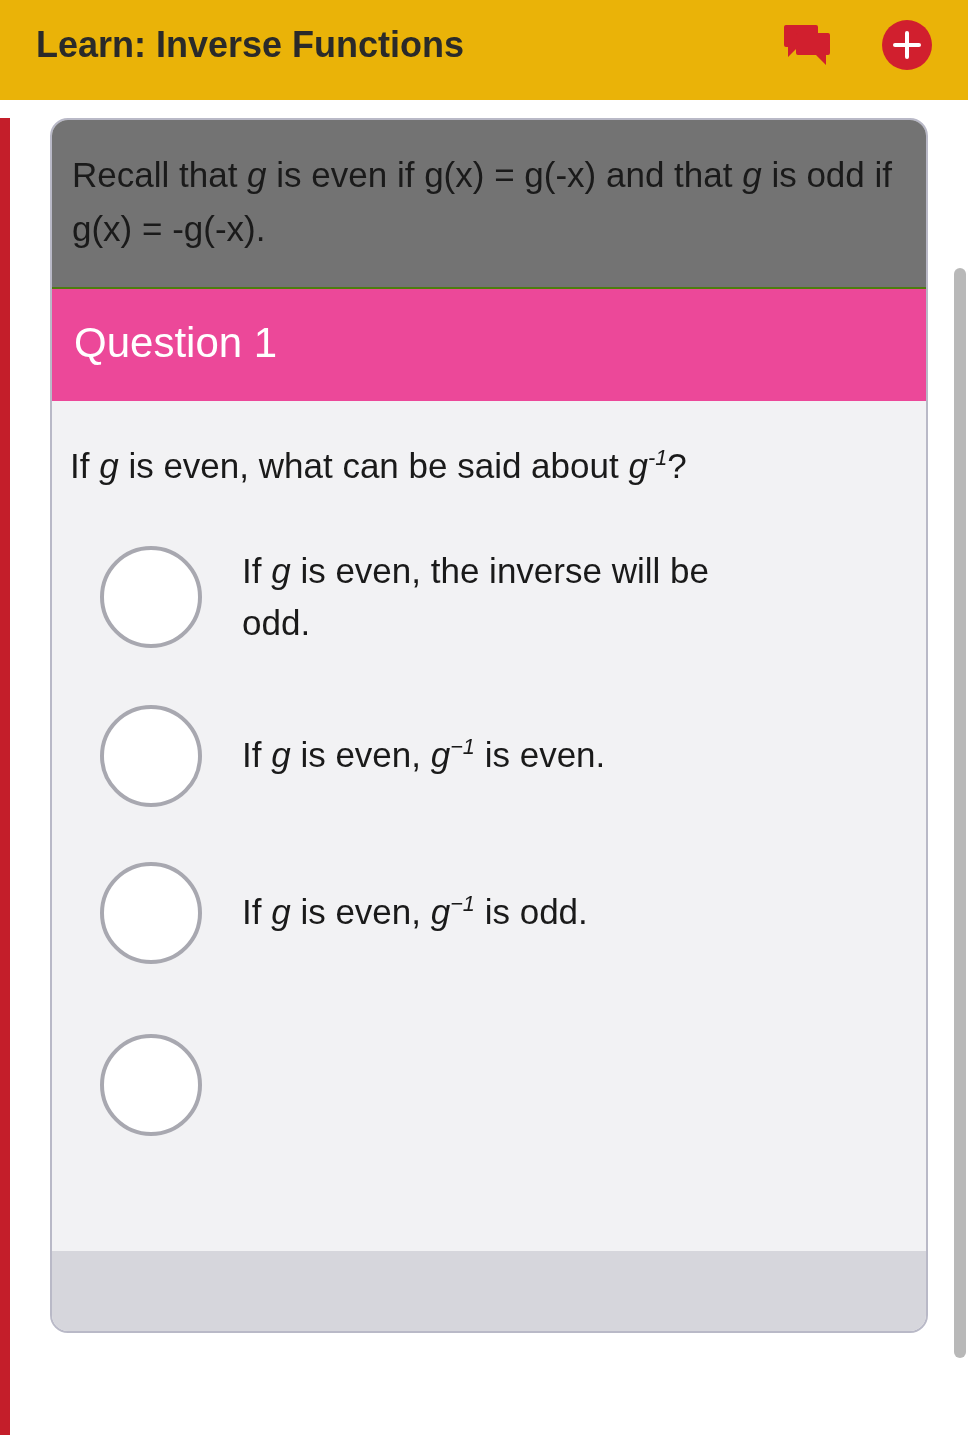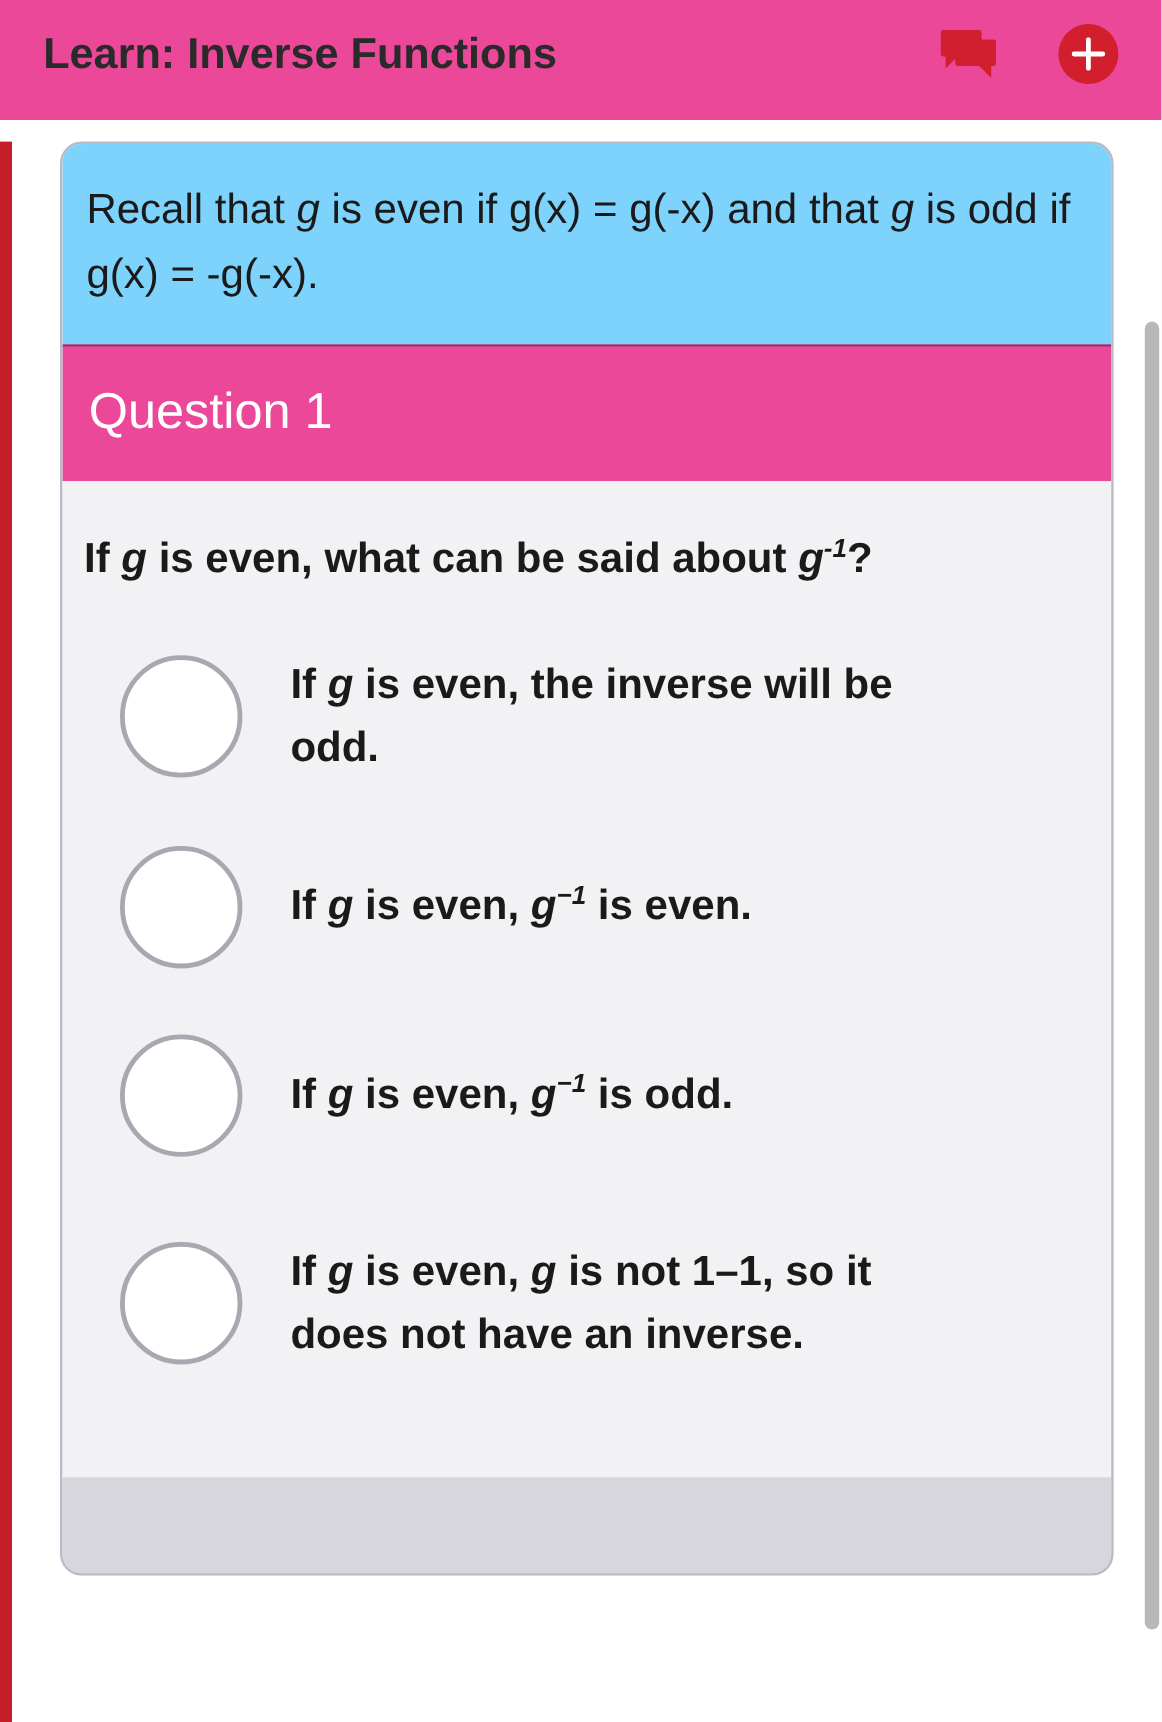--- a/index.html
+++ b/index.html
@@ -9,21 +9,21 @@
     width: 968px;
     height: 1435px;
     overflow: hidden;
     position: relative;
   }
   .header {
     display: flex;
     align-items: center;
     justify-content: space-between;
     padding: 20px 36px 30px 36px;
-    background: #ec4899;
+    background: #eab308;
   }
   .header-title {
     font-size: 36px;
     font-weight: 600;
     color: #2a2a2a;
   }
   .header-icons {
     display: flex;
     align-items: center;
     gap: 50px;
@@ -56,38 +56,37 @@
     background: #c41e2a;
   }
   .card {
     margin: 18px 40px 0 40px;
     border: 2px solid #b9b9c7;
     border-radius: 18px;
     overflow: hidden;
     background: #f2f2f4;
   }
   .recall-box {
-    background: #7dd3fc;
+    background: #737373;
     padding: 28px 20px 30px 20px;
     font-size: 35px;
     line-height: 1.55;
     color: #1a1a1a;
-    border-bottom: 2px solid #be185d;
+    border-bottom: 2px solid #4d7c0f;
   }
   .question-header {
     background: #ec4899;
     color: #fff;
     font-size: 42px;
     font-weight: 400;
     padding: 30px 22px 34px 22px;
   }
   .question-body {
     background: #f2f2f4;
-    padding: 40px 18px 37px 18px;
-    font-weight: bold;
+    padding: 40px 18px 60px 18px;
   }
   .question-text {
     font-size: 35px;
     color: #1a1a1a;
     line-height: 1.4;
     margin-bottom: 55px;
   }
   .options {
     padding-left: 30px;
   }
@@ -183,23 +182,20 @@
 
         <div class="option">
           <div class="radio"></div>
           <div class="option-text">
             <span>If </span><span class="ital">g</span><span> is even, </span><span class="ital"><span>g</span><sup>−1</sup></span><span> is odd.</span>
           </div>
         </div>
 
         <div class="option">
           <div class="radio"></div>
-          <div class="option-text">
-            <span>If </span><span class="ital">g</span><span> is even, </span><span class="ital">g</span><span> is not 1–1, so it does not have an inverse.</span>
-          </div>
         </div>
 
       </div>
     </div>
 
     <div class="footer-strip"></div>
   </div>
 
   <div class="scrollbar"></div>
 </div>

